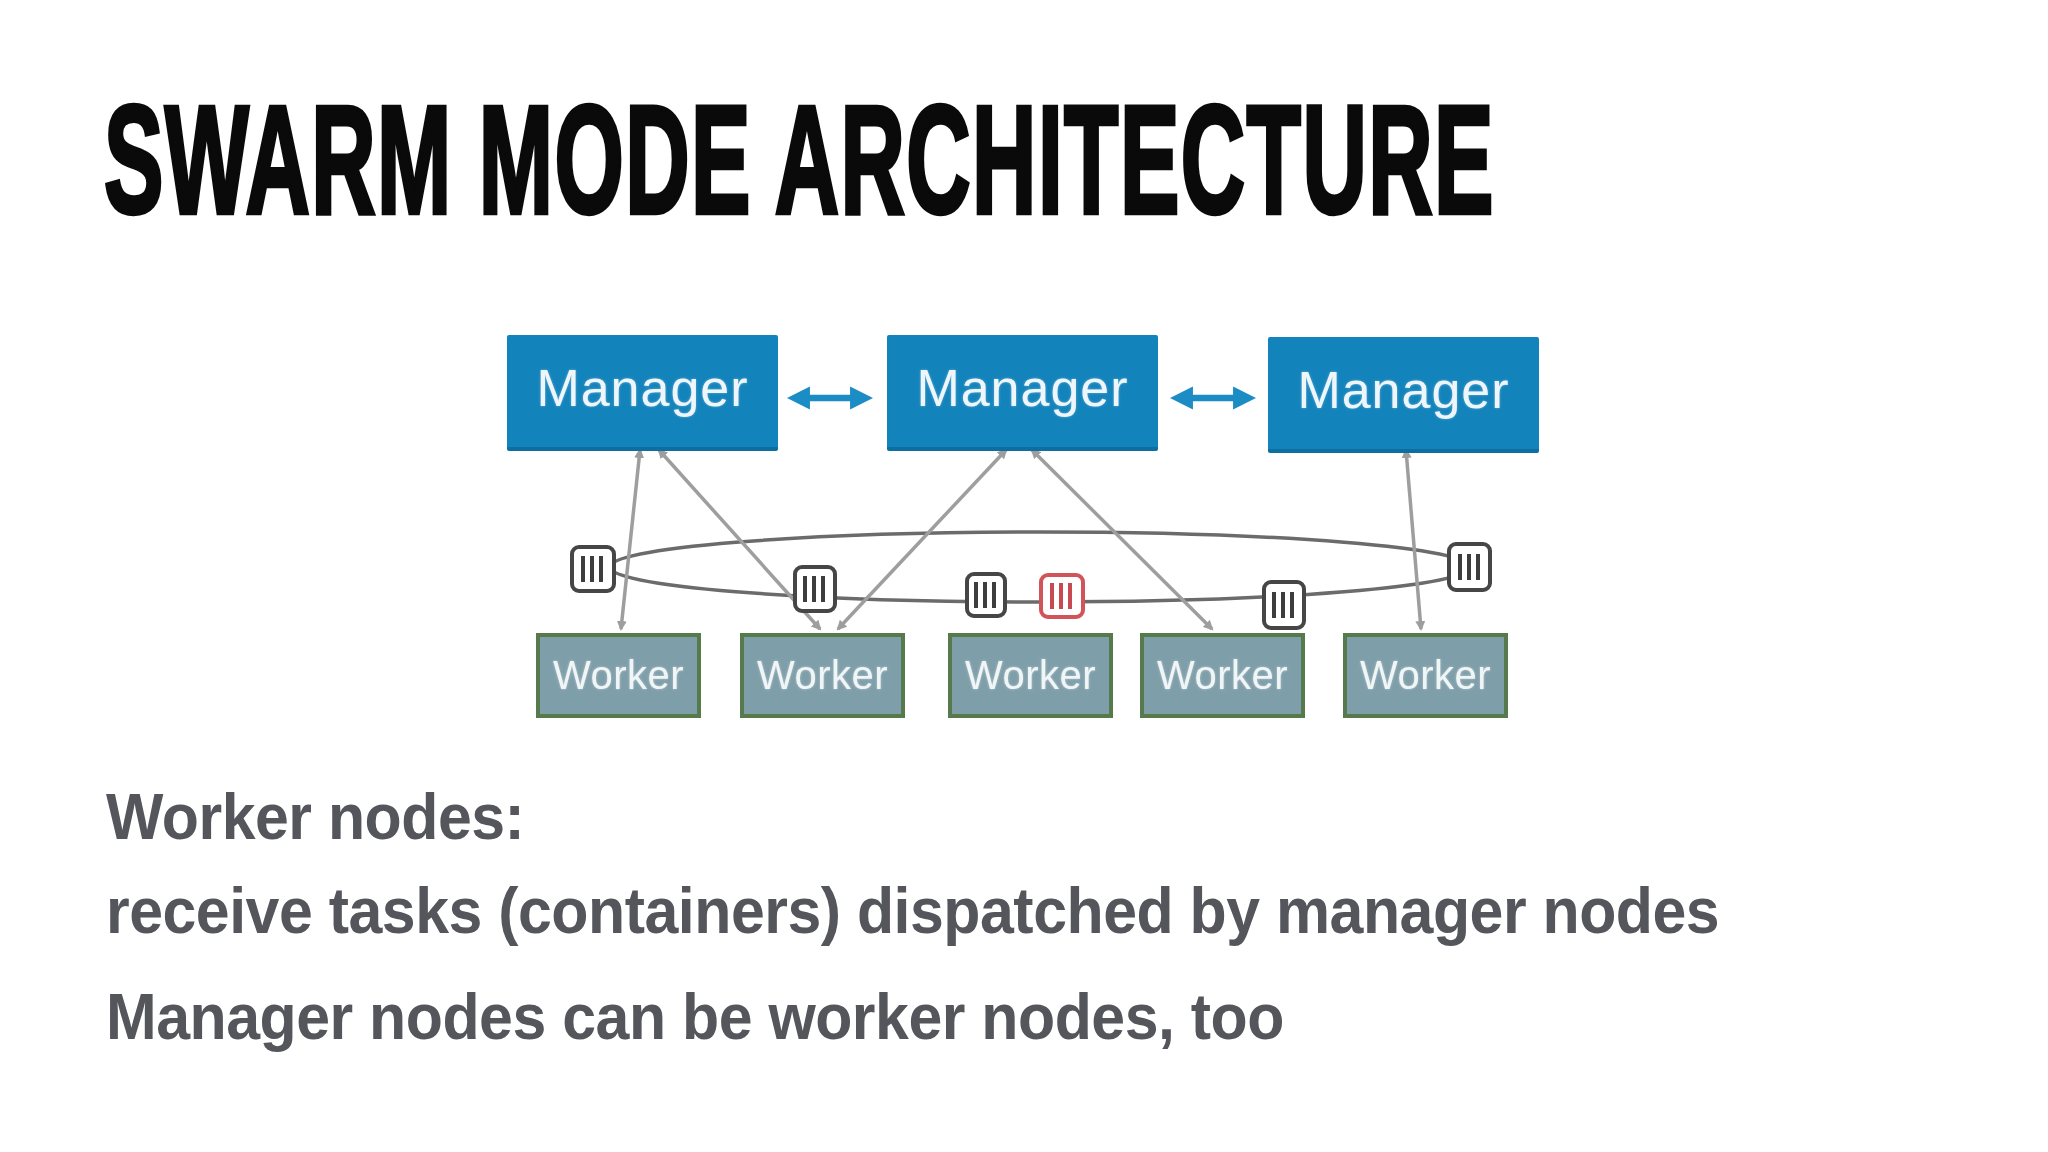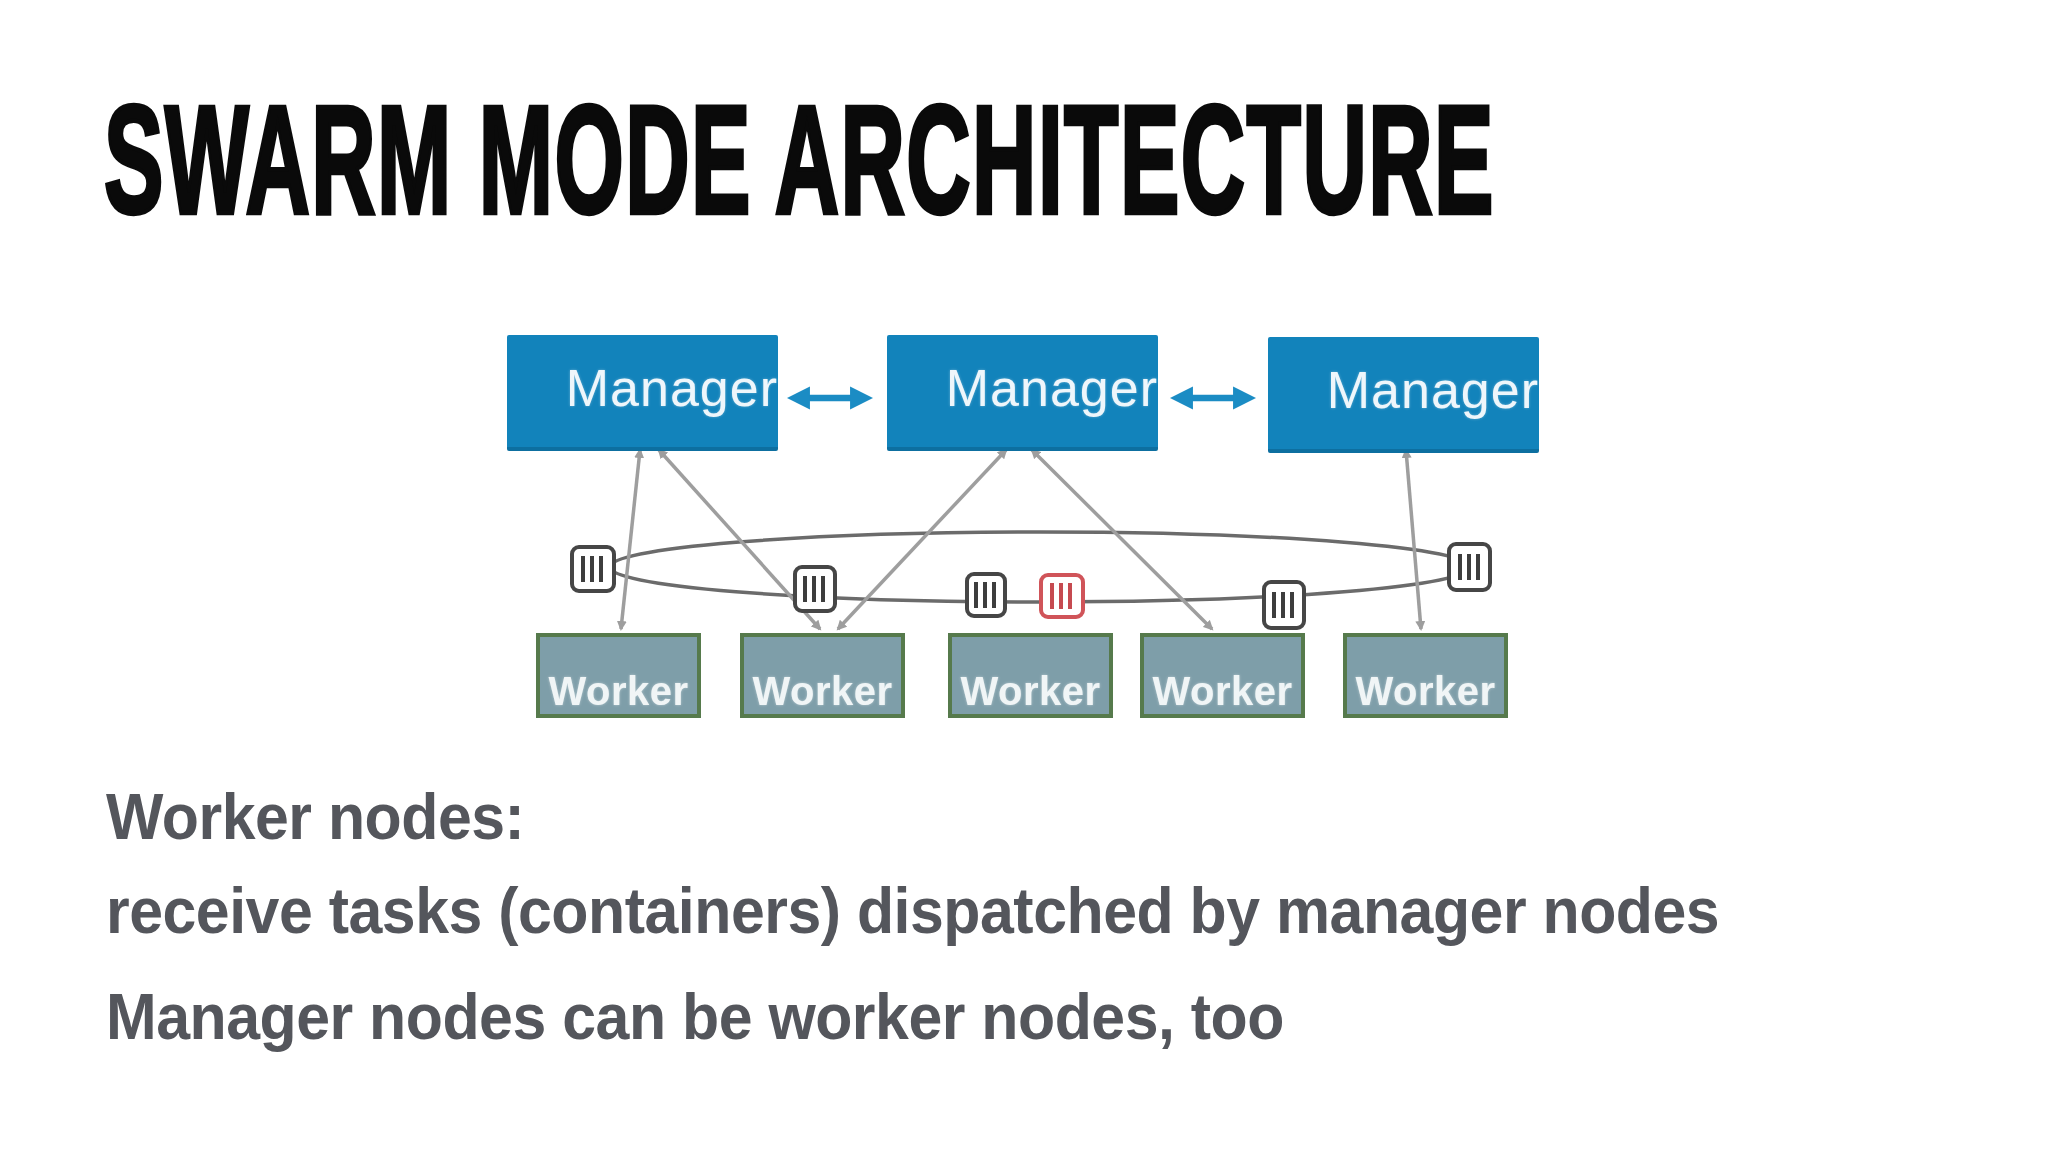--- a/index.html
+++ b/index.html
@@ -11,37 +11,37 @@
          font-weight:700;color:#0a0a0a;white-space:nowrap;letter-spacing:2px;
          -webkit-text-stroke:3.5px #0a0a0a;
          transform:scale(0.73,1.27);transform-origin:left top;}
 
   
   .links-svg{position:absolute;left:0;top:0;width:2048px;height:1152px;z-index:1;}
 
   
   .manager{position:absolute;width:271px;height:106px;background:#1283bb;
            border-bottom:4px solid #0d6fa0;border-radius:2px;z-index:2;
-           display:flex;align-items:center;justify-content:flex-end;
+           display:flex;align-items:center;justify-content:center;
            color:#eef6fb;font-size:52px;font-weight:400;letter-spacing:1px;
            text-shadow:0 0 3px rgba(255,255,255,0.35);padding-bottom:6px;box-sizing:content-box;}
   .manager.m1{left:507px;top:335px;}
   .manager.m2{left:887px;top:335px;}
   .manager.m3{left:1268px;top:337px;}
 
   
   .sync{position:absolute;width:86px;height:30px;z-index:2;}
   .sync.s1{left:787px;top:383px;}
   .sync.s2{left:1170px;top:383px;}
 
   
   .worker{position:absolute;width:165px;height:85px;background:#7e9ea9;
           border:4px solid #567a4c;z-index:2;box-sizing:border-box;
-          display:flex;align-items:flex-end;justify-content:center;
-          color:#f0f5f6;font-size:40px;font-weight:700;letter-spacing:0.5px;
+          display:flex;align-items:center;justify-content:center;
+          color:#f0f5f6;font-size:40px;font-weight:400;letter-spacing:0.5px;
           text-shadow:0 0 3px rgba(255,255,255,0.45);}
   .worker.w1{left:536px;top:633px;}
   .worker.w2{left:740px;top:633px;}
   .worker.w3{left:948px;top:633px;}
   .worker.w4{left:1140px;top:633px;}
   .worker.w5{left:1343px;top:633px;}
 
   
   .container-icon{position:absolute;background:#ffffff;border:4px solid #464646;
                   border-radius:9px;z-index:3;box-sizing:border-box;

